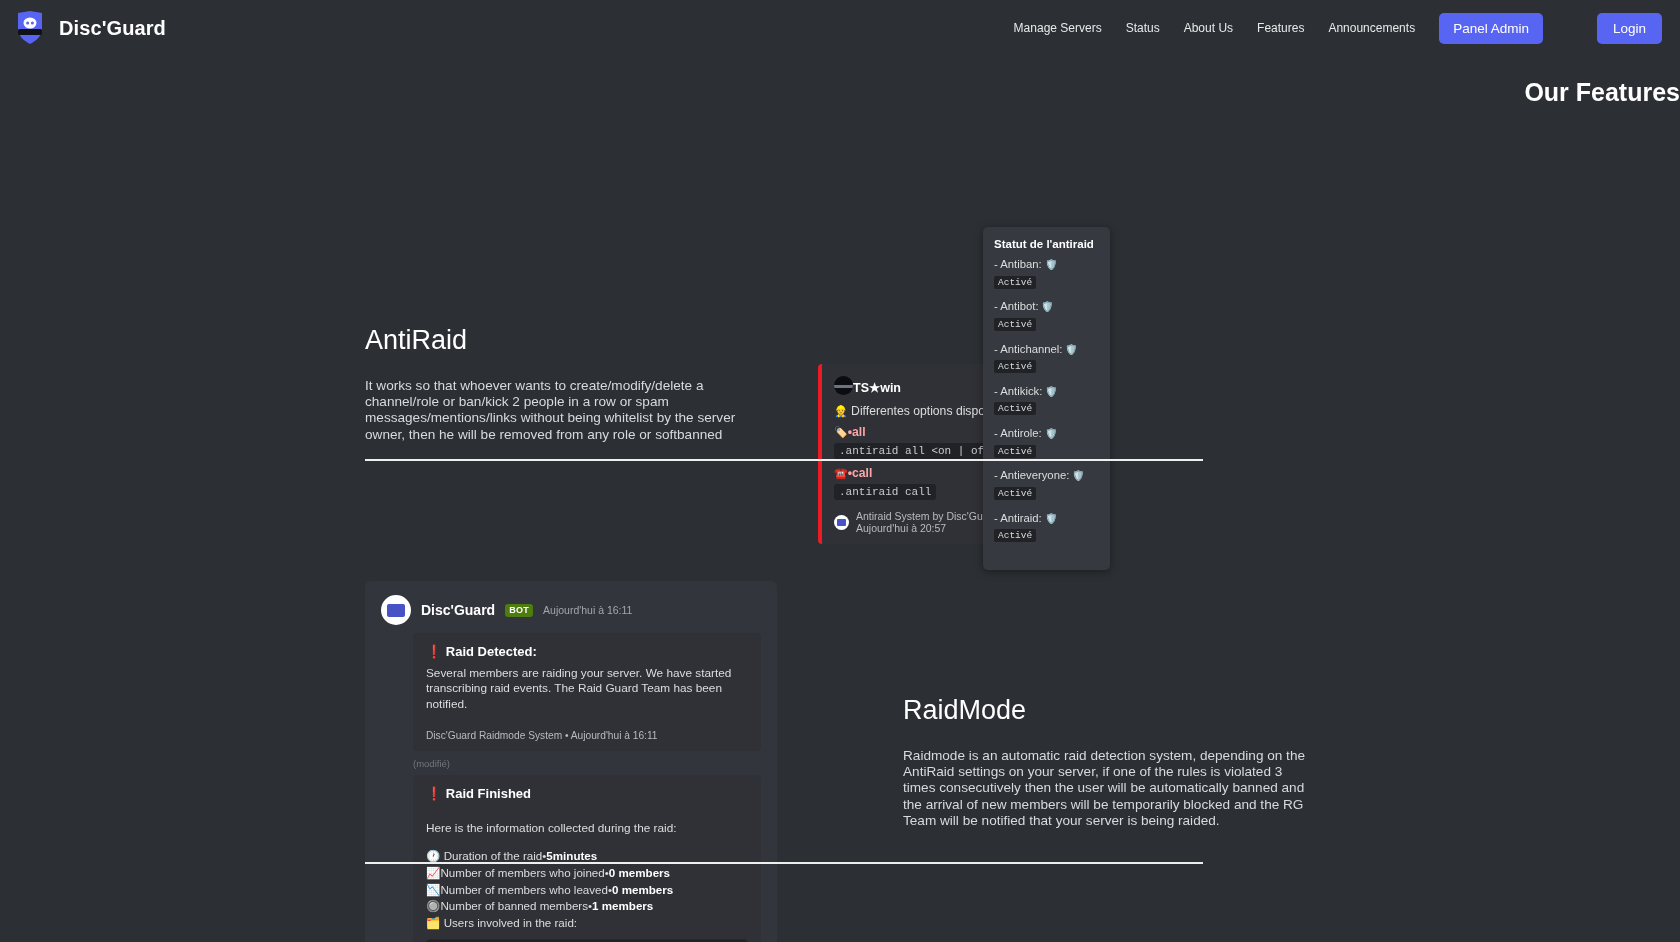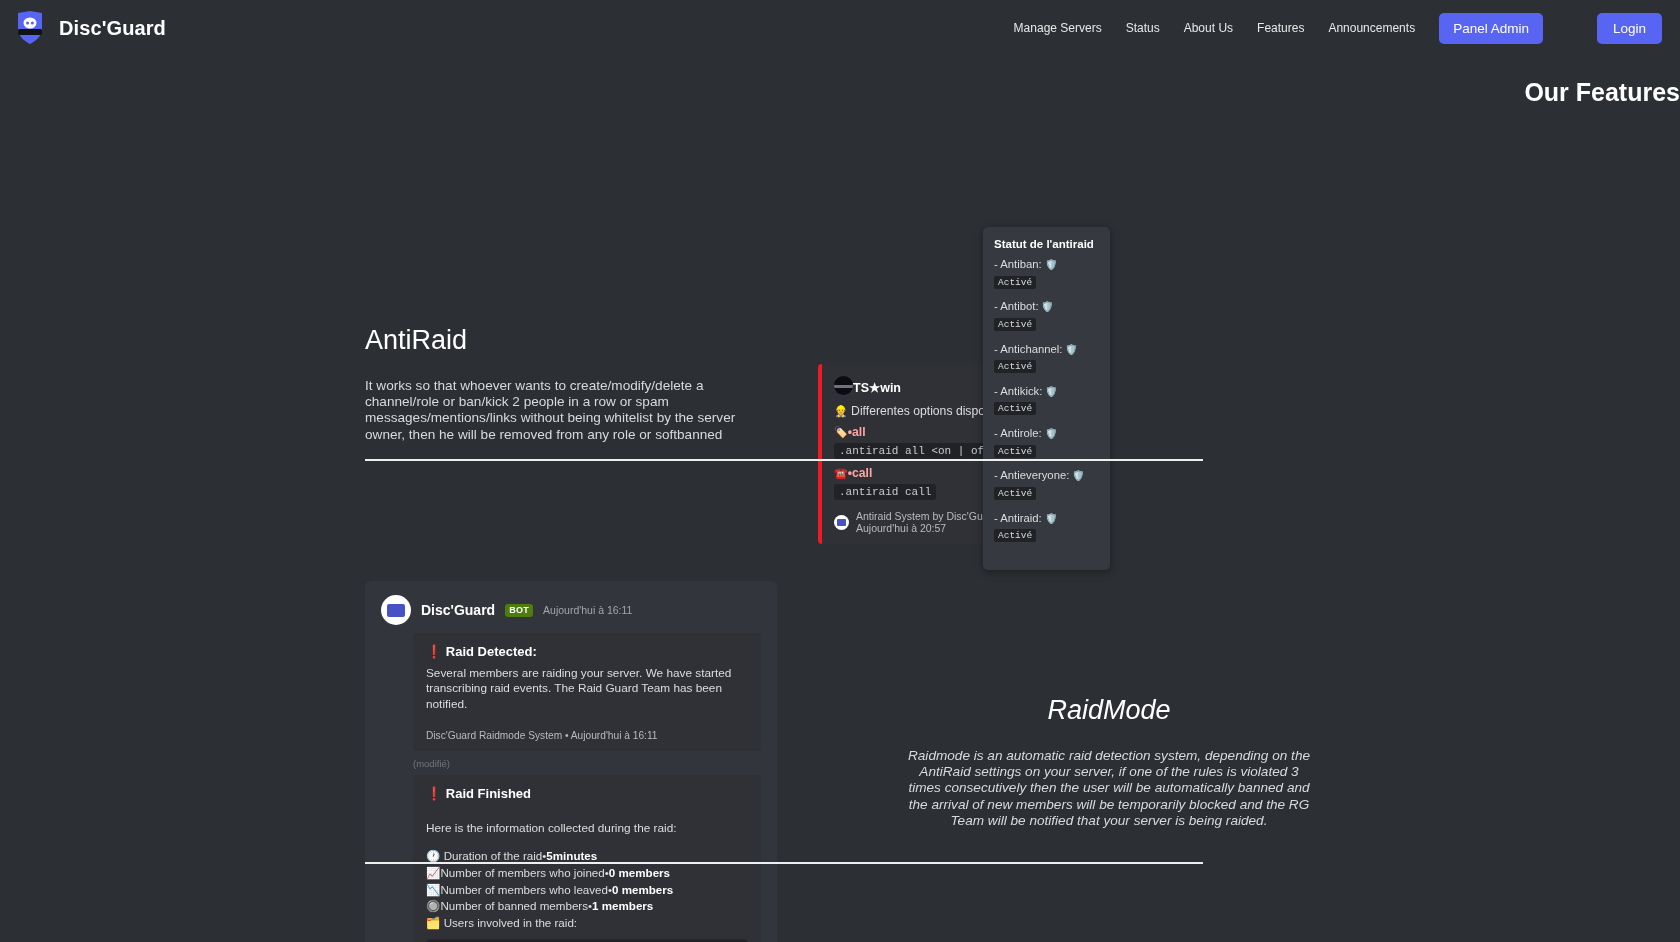--- a/index.html
+++ b/index.html
@@ -58,21 +58,21 @@
     position: absolute; left: 365px; top: 0; width: 410px;
   }
   .feature-h2 {
     font-size: 27px; color: #ffffff; font-weight: normal;
     margin-bottom: 22px;
   }
   .feature-p {
     font-size: 13.6px; color: #d8dade; line-height: 1.19;
   }
   .feature-text-right {
-    position: absolute; right: 365px; top: 0; width: 412px; text-align: center; font-style: italic;
+    position: absolute; right: 365px; top: 0; width: 412px; text-align: left;
   }
 
   
   .dc-embed {
     background: #2f3136;
     border-left: 4px solid #ed1c24;
     border-radius: 4px;
     padding: 12px 14px 10px 12px;
     font-family: "Liberation Sans", sans-serif;
   }

